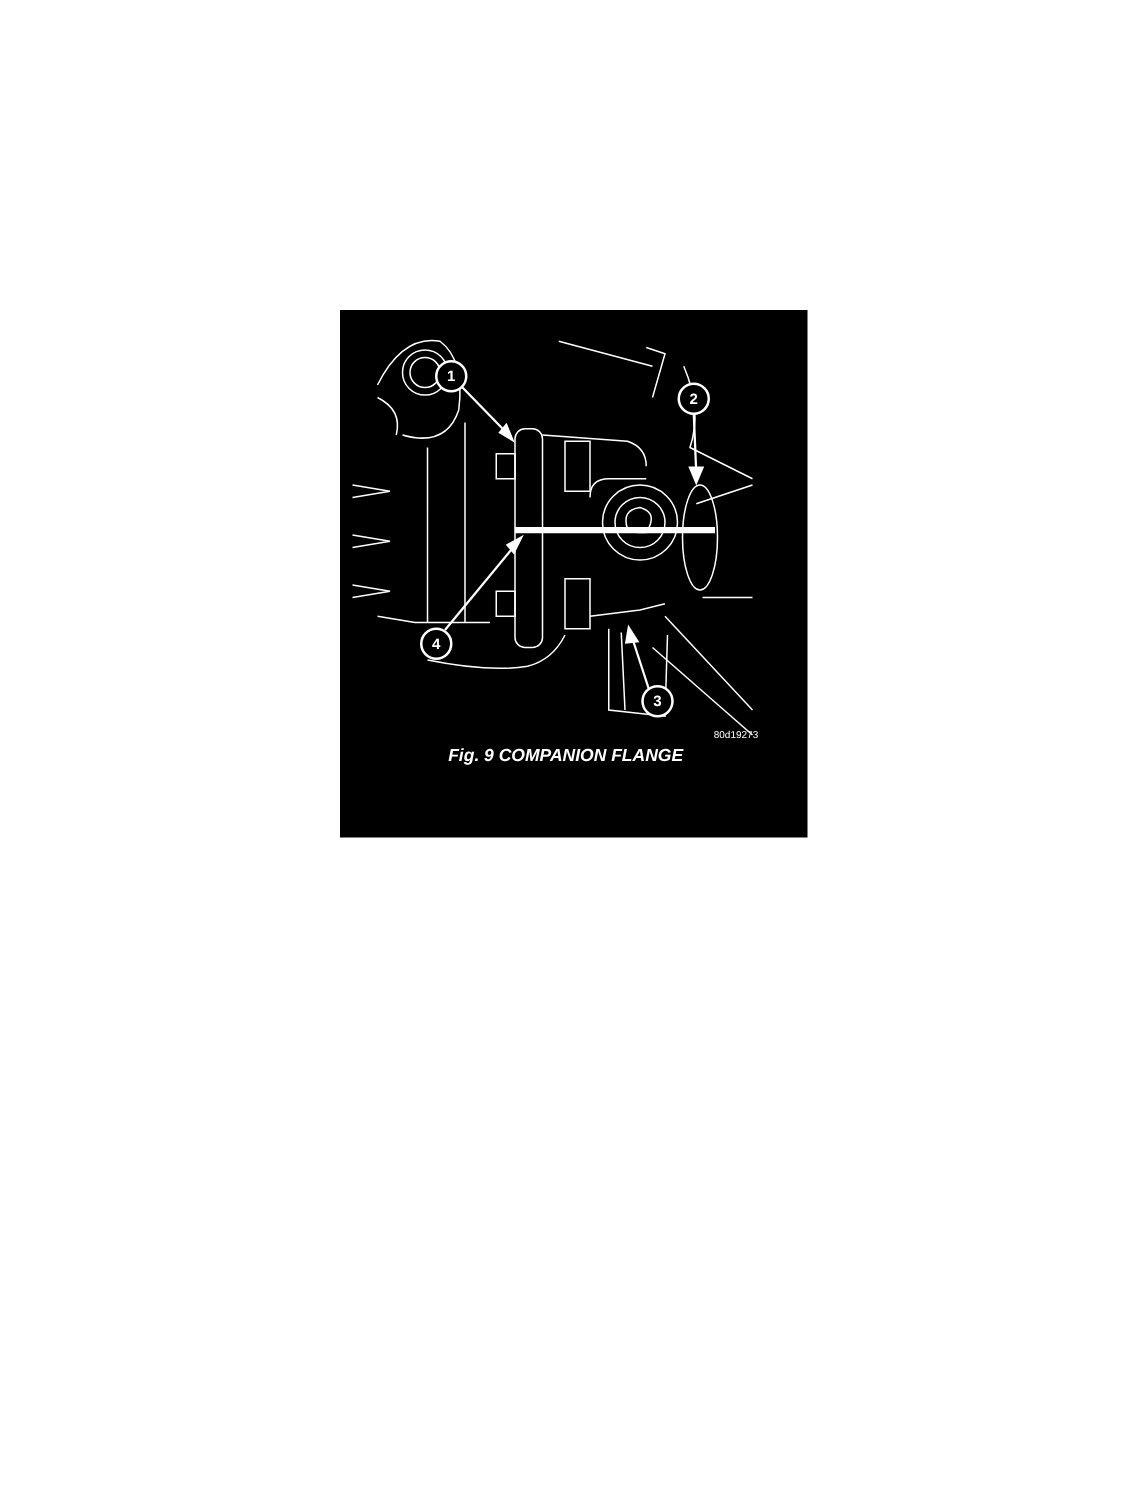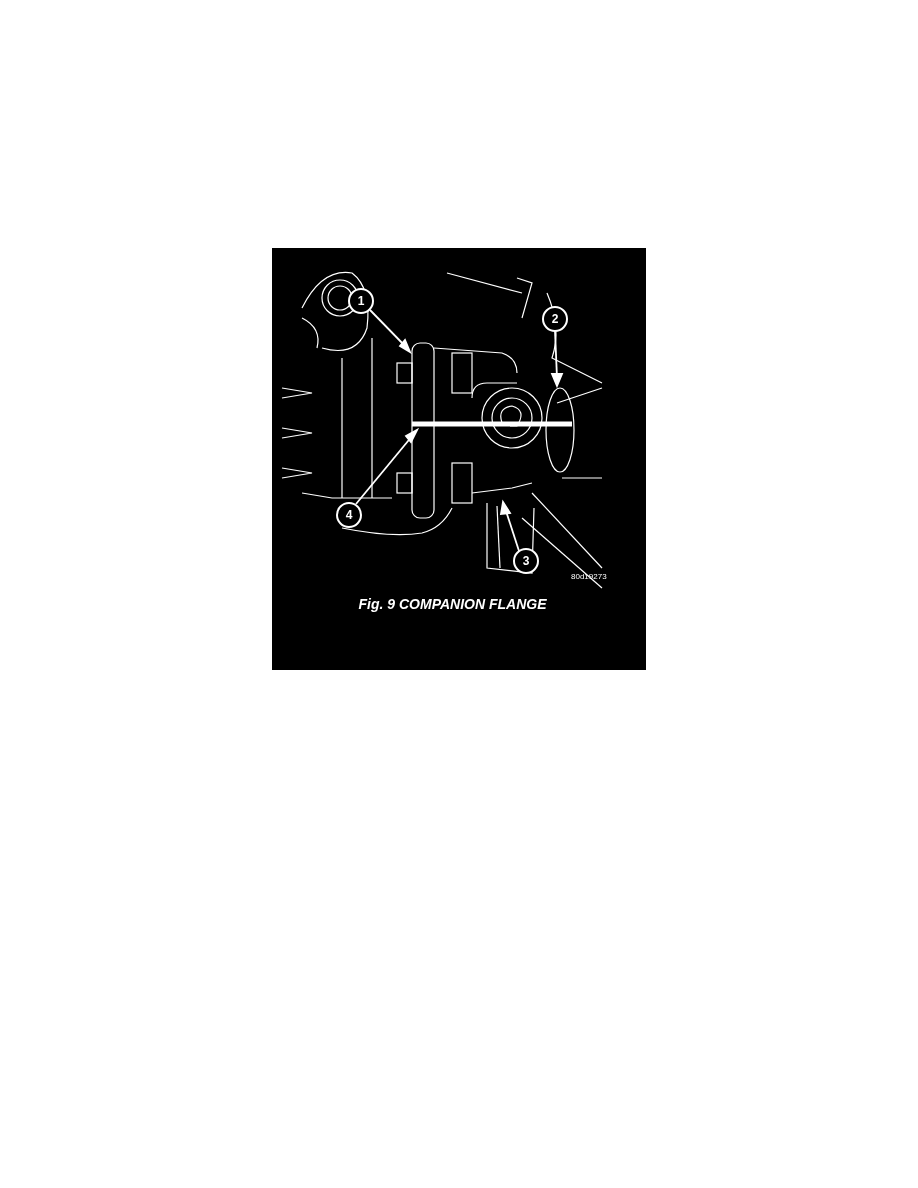--- a/index.html
+++ b/index.html
@@ -2,21 +2,21 @@
 <html><head>
 <meta charset="utf-8">
 <style>
   html, body { margin:0; padding:0; background:#fff; }
   body { width:918px; height:1188px; position:relative; overflow:hidden; }
   .figure { position:absolute; left:272px; top:248px; width:374px; height:422px; background:#000; }
   .figure svg { position:absolute; left:0; top:0; }
   .caption { position:absolute; left:0; width:361px; top:348px; text-align:center; color:#fff;
     font-family:"Liberation Sans", sans-serif; font-weight:bold; font-style:italic; font-size:14px; }
   .legend { position:absolute; left:8px; top:371px; color:#fff; font-family:"Liberation Sans", sans-serif; font-size:10.5px; line-height:11.5px; }
-  .code { position:absolute; left:299px; top:324px; color:#fff; font-family:"Liberation Sans", sans-serif; font-size:8px; }
+  .code { position:absolute; left:299px; top:335px; color:#fff; font-family:"Liberation Sans", sans-serif; font-size:8px; }
 </style>
 </head>
 <body>
 
 <div class="figure">
   <svg width="374" height="422" viewBox="0 0 374 422">
     <g fill="none" stroke="#fff" stroke-width="1.2">
 
       <path d="M30,60 Q50,20 80,25 Q100,40 95,80 Q85,110 50,100"></path>
       <circle cx="68" cy="50" r="18"></circle>

